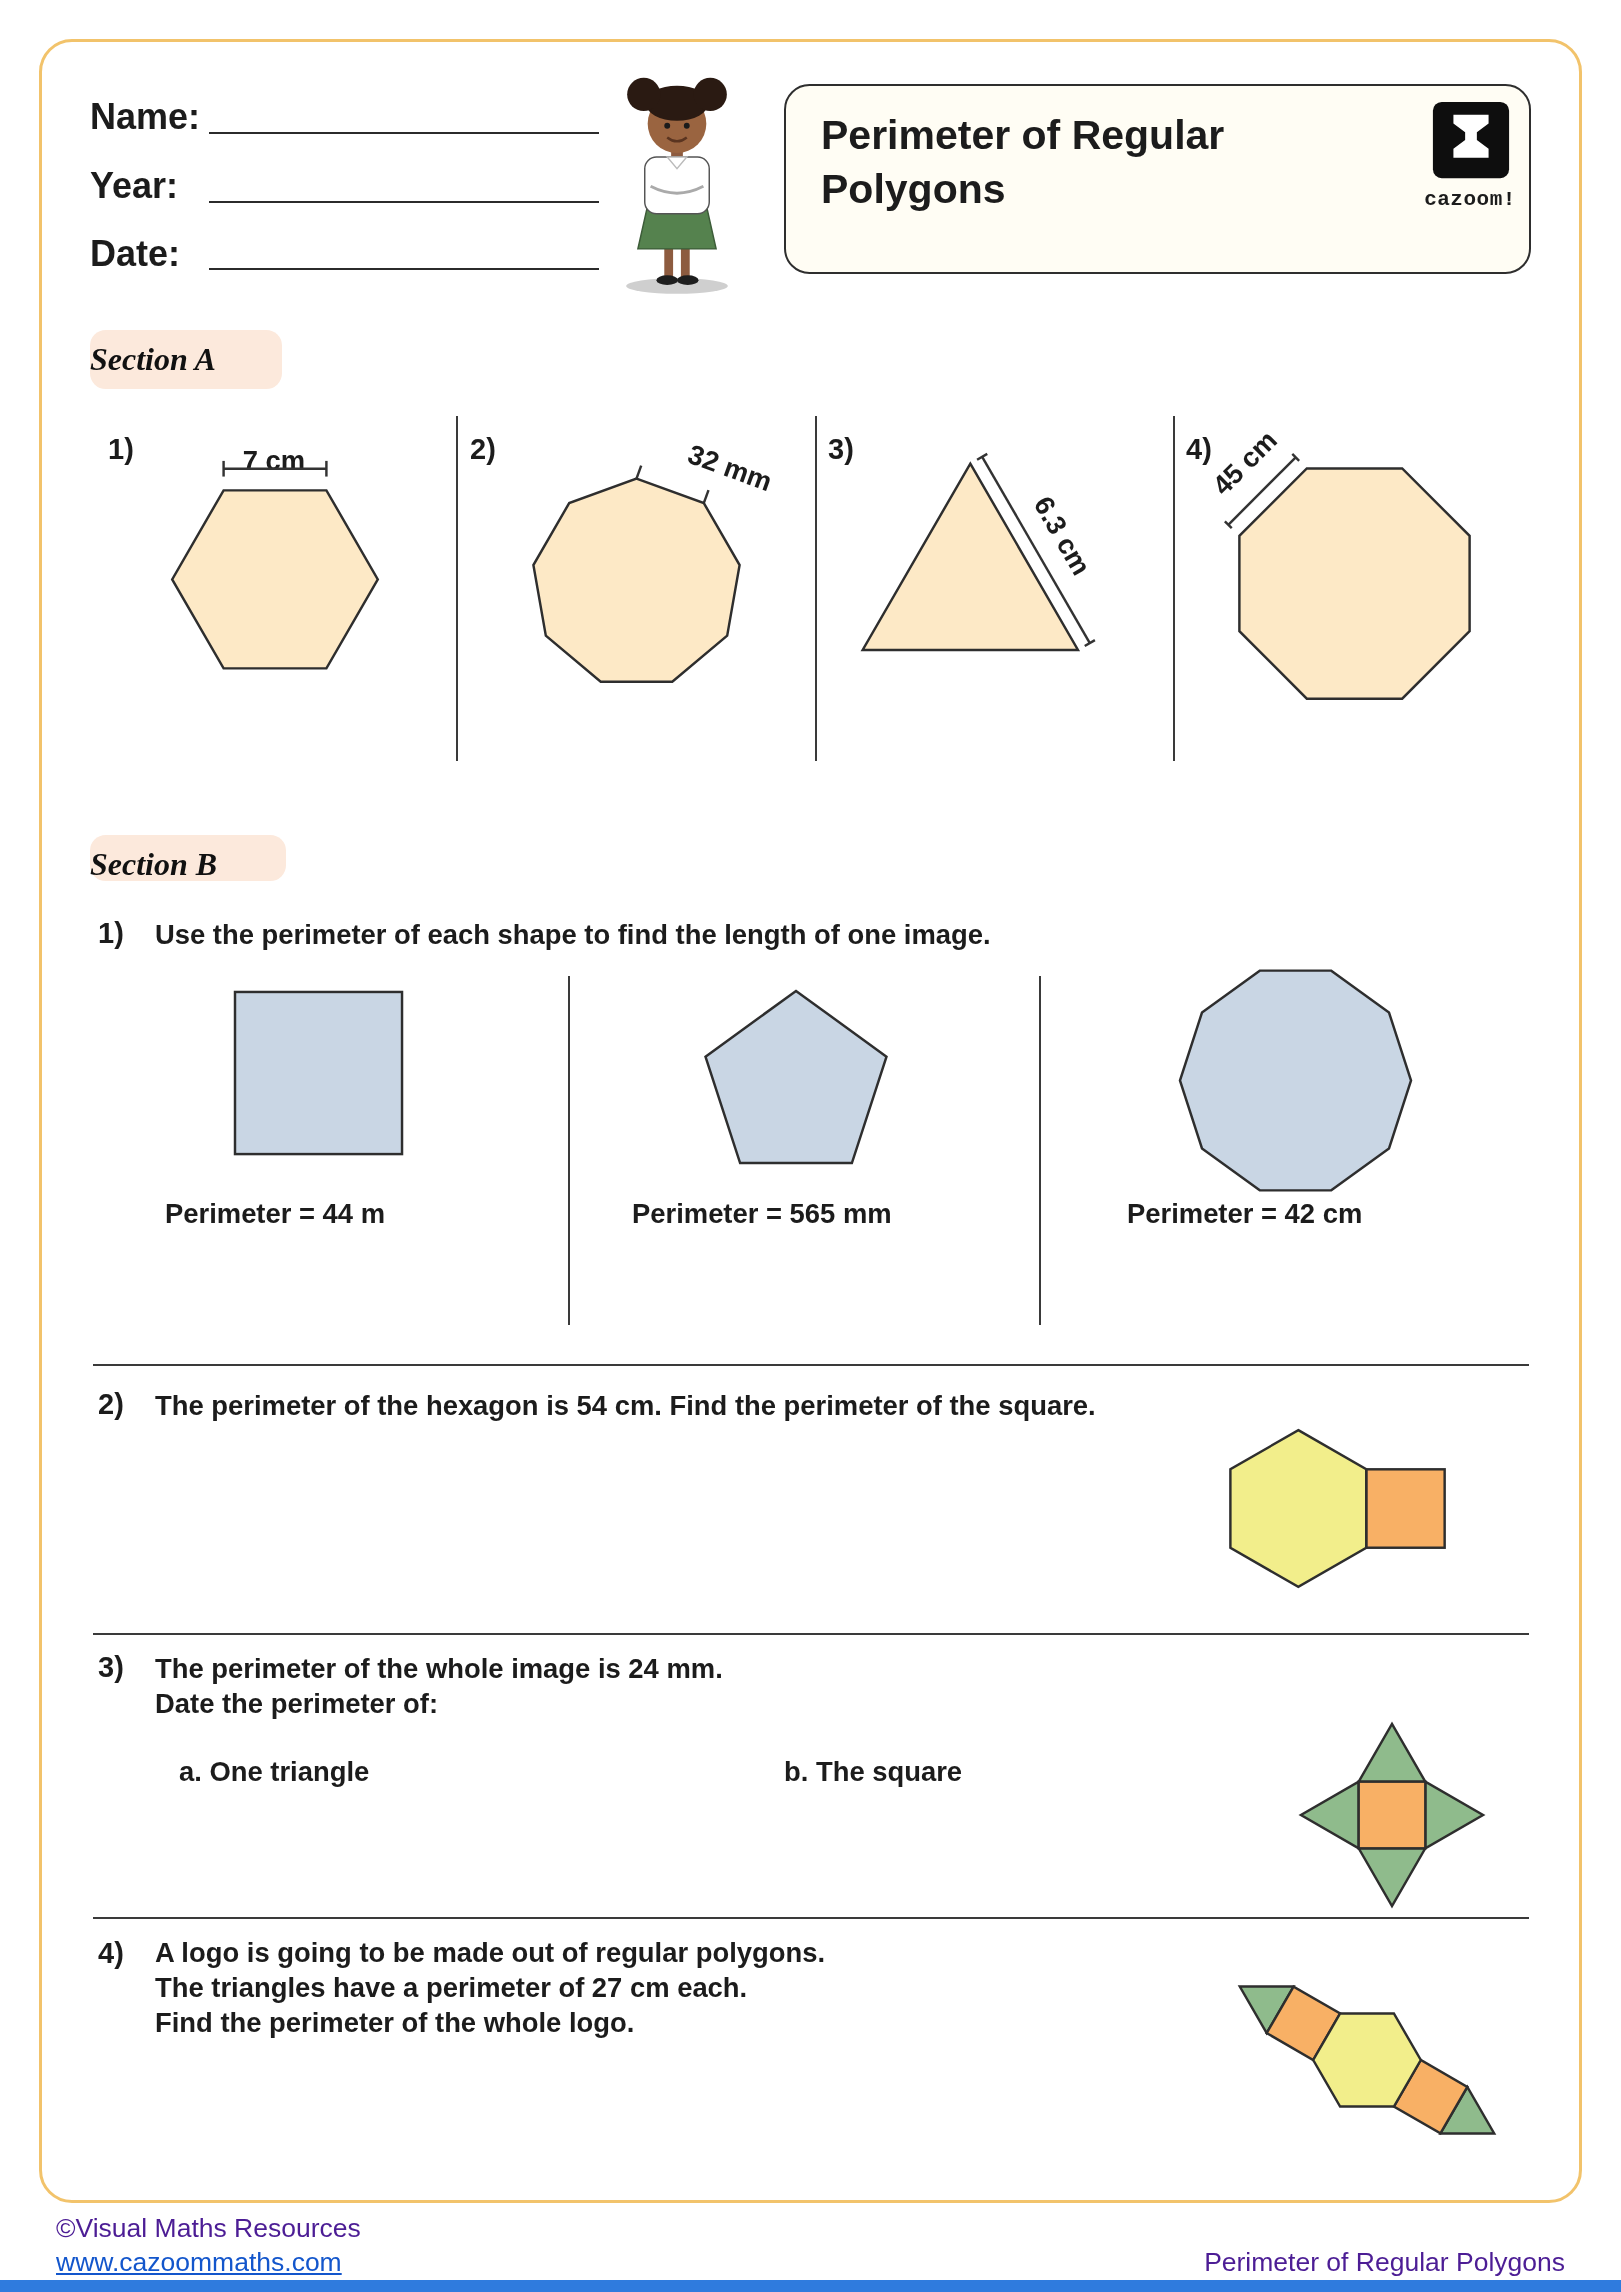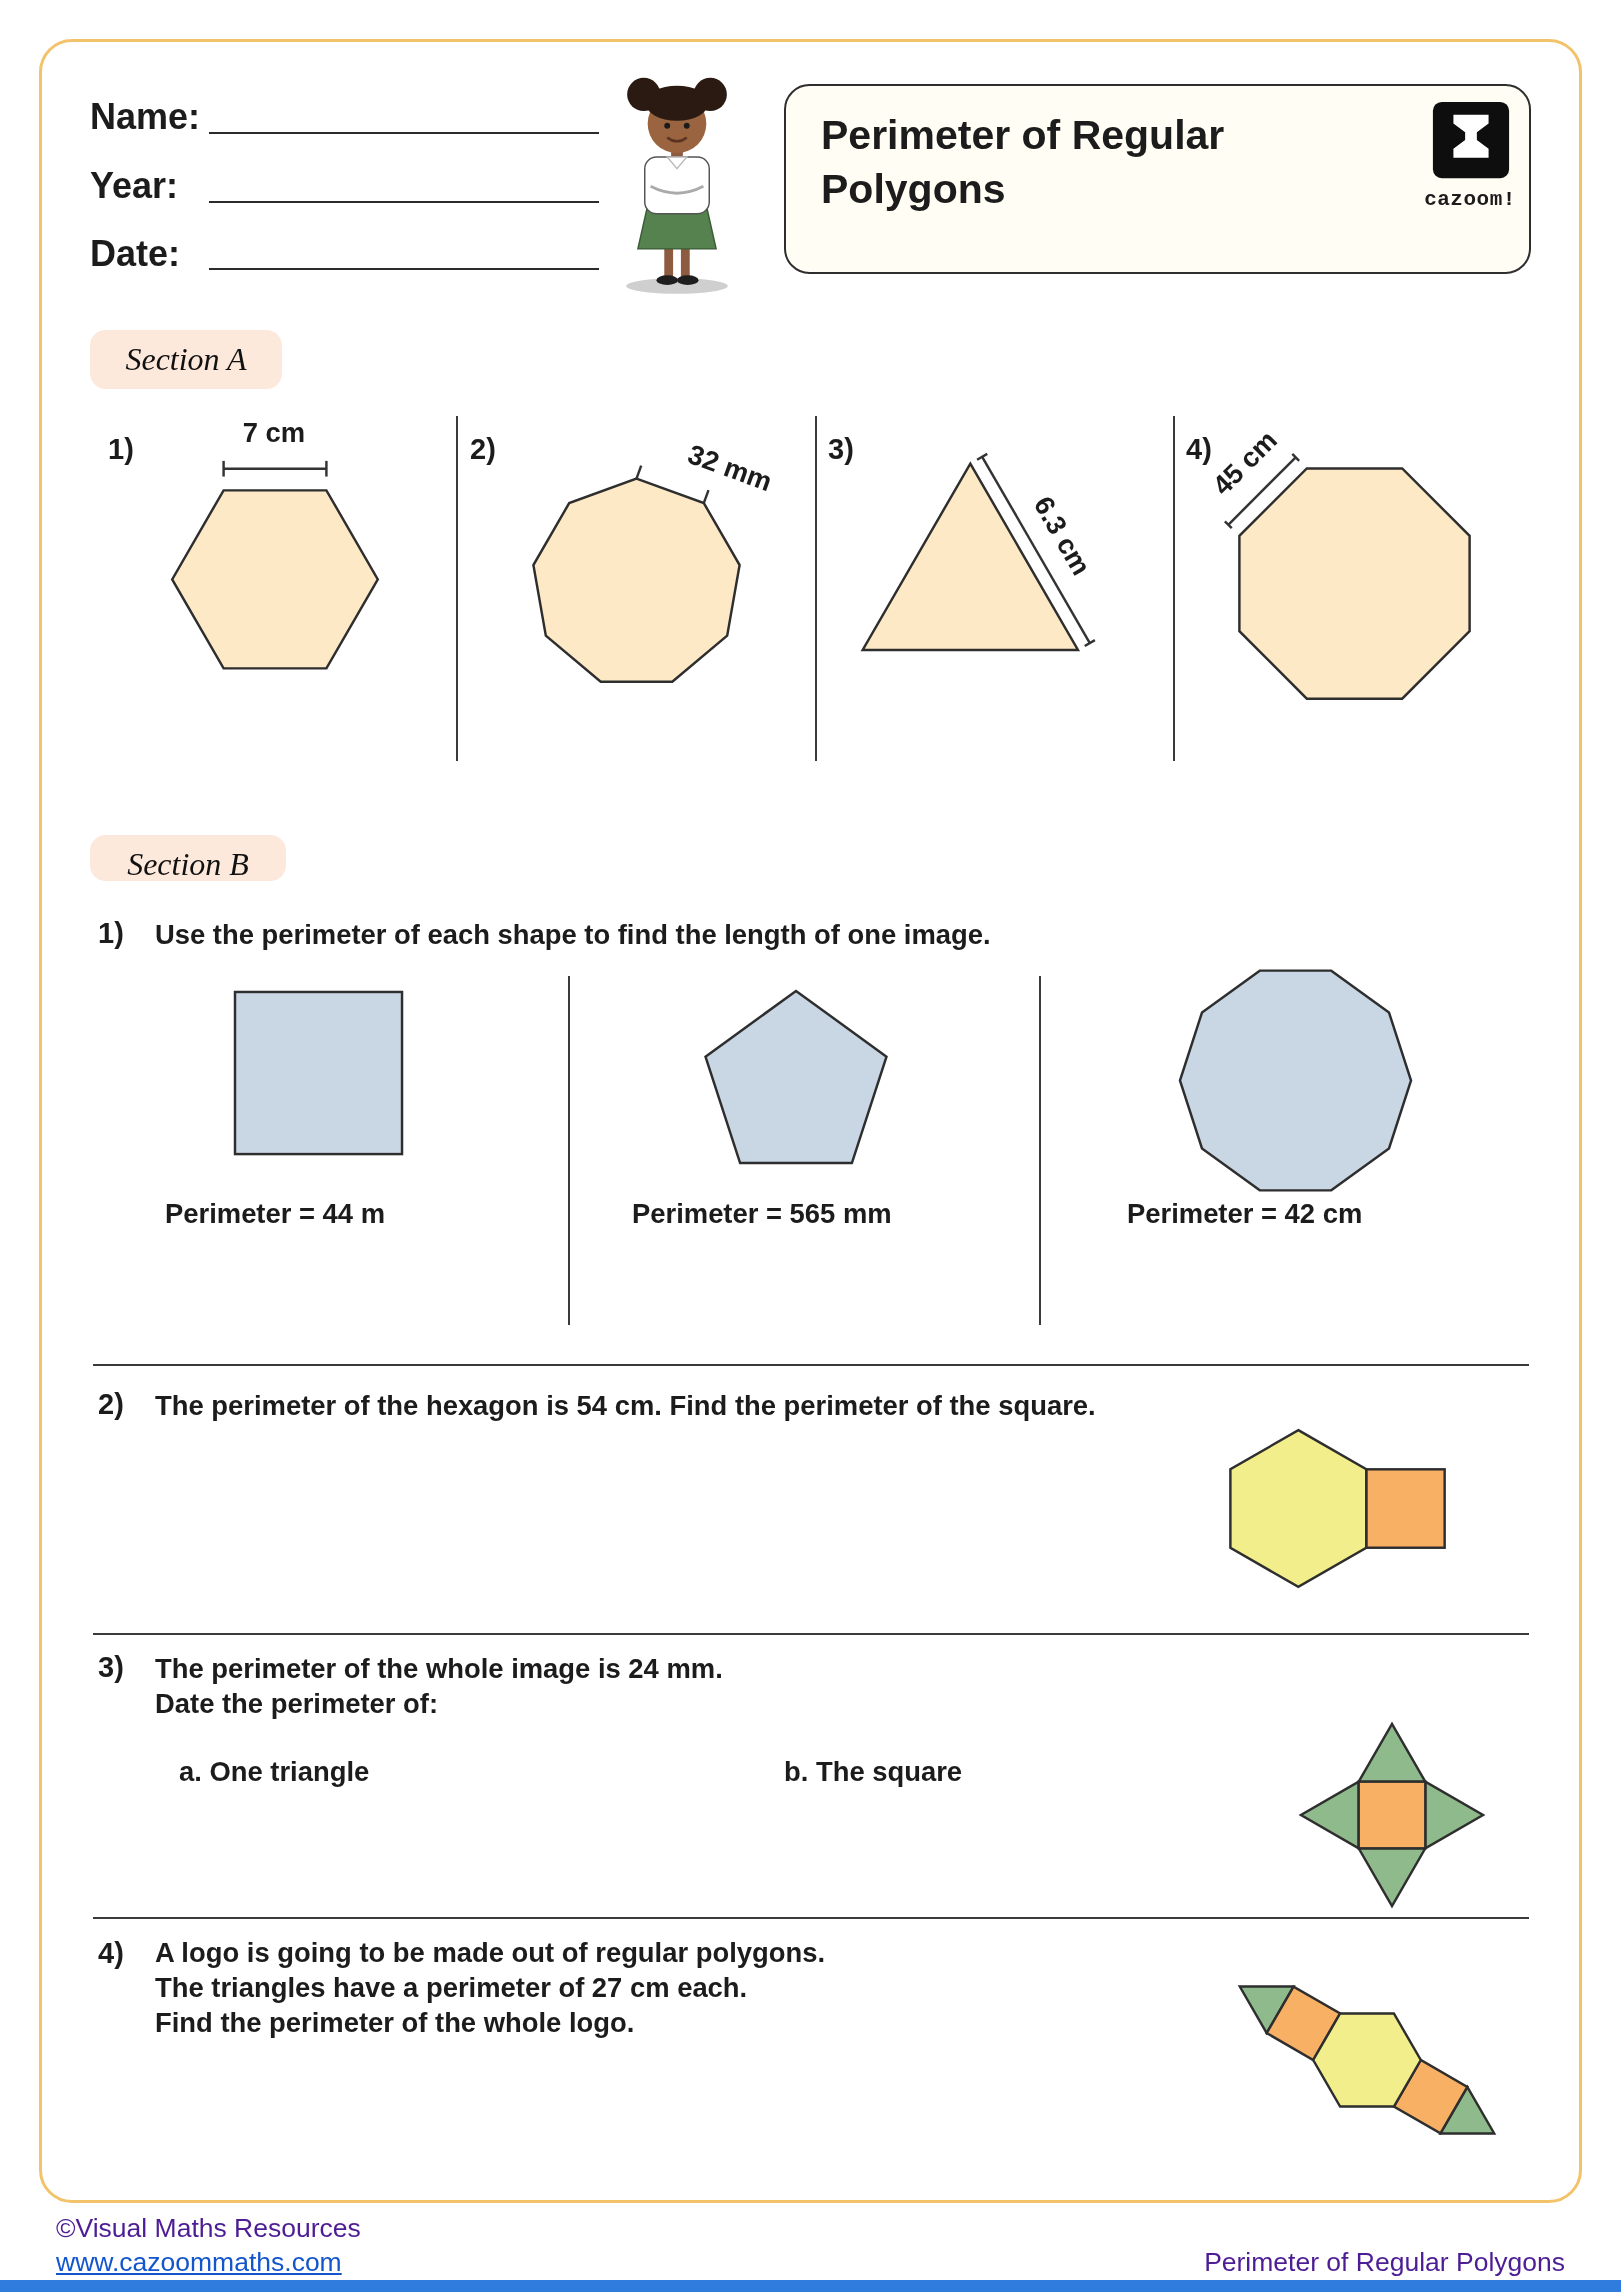--- a/index.html
+++ b/index.html
@@ -10,22 +10,22 @@
   .frame{position:absolute;left:39px;top:39px;width:1543px;height:2164px;
          border:3.9px solid var(--page-border,#F2C36B);border-radius:33px}
   .hlabel{position:absolute;font-size:36px;font-weight:700}
   .hline{position:absolute;height:0;border-bottom:2.9px solid #2b2b2b}
   .titlebox{position:absolute;left:784px;top:84px;width:747px;height:190px;
             border:2.9px solid #2e2e2e;border-radius:25.5px;background:#FFFDF4}
   .title{position:absolute;left:35px;top:21.6px;width:578px;font-size:41px;font-weight:700;line-height:1.33}
   .brand{position:absolute;left:627px;top:102px;width:114px;text-align:center;
          font-family:Liberation Mono, monospace;font-weight:700;font-size:21px;letter-spacing:0.5px}
   .pill{position:absolute;background:var(--section-pill,#FCE9DC);border-radius:15.7px;
-        font-family:"Liberation Serif",serif;font-style:italic;font-weight:400;font-size:32px;
-        text-align:center;color:#111}
+        font-family:"Liberation Serif",serif;font-style:italic;font-weight:700;font-size:32px;
+        text-align:left;color:#111}
   .instruction{position:absolute;font-family:"Liberation Serif",serif;font-style:italic;font-size:31px;color:#111}
   .qnum{position:absolute;font-size:29px;font-weight:700}
   .qtext{position:absolute;font-size:27.4px;font-weight:700;white-space:nowrap}
   .dim{position:absolute;font-size:27.4px;font-weight:700;text-align:center;white-space:nowrap}
   .plabel{position:absolute;font-size:27.4px;font-weight:700;text-align:left;white-space:nowrap}
   .vline{position:absolute;width:0;border-left:2px solid #3a3a3a}
   .hrule{position:absolute;height:0;border-top:2px solid #3a3a3a}
   .foot{position:absolute;font-size:26.5px;color:#4c1d95}
   .weblink{color:var(--link-blue,#1356CC);text-decoration:underline;cursor:pointer}
   .bottombar{position:absolute;left:0;top:2280px;width:1621px;height:12.7px;background:var(--bottom-bar,#2F7BDE)}
@@ -79,21 +79,21 @@
     <div class="brand">cazoom!</div>
   </div>
 
   <div class="pill" style="left:90px;top:330px;width:192px;height:59px;line-height:59px">Section A</div>
 
   <div class="vline" style="left:456px;top:416px;height:345px"></div>
   <div class="vline" style="left:815px;top:416px;height:345px"></div>
   <div class="vline" style="left:1173px;top:416px;height:345px"></div>
 
   <div class="qnum" style="left:108px;top:433px">1)</div>
-  <div class="dim" style="left:225px;top:417px;width:98px">7 cm</div>
+  <div class="dim" style="left:225px;top:445px;width:98px">7 cm</div>
   <svg class="abs" style="left:165px;top:456px" width="220" height="235" viewBox="0 0 224 240">
     <line class="ln" x1="59.5" y1="13" x2="164.5" y2="13"></line>
     <line class="ln" x1="59.5" y1="5" x2="59.5" y2="21"></line>
     <line class="ln" x1="164.5" y1="5" x2="164.5" y2="21"></line>
     <polygon class="f-cream" points="217,126 164.5,216.9 59.5,216.9 7,126 59.5,35.1 164.5,35.1"></polygon>
   </svg>
 
   <div class="qnum" style="left:470px;top:433px">2)</div>
   <div class="dim" style="left:680px;top:433px;width:118px;transform:rotate(20deg);transform-origin:left top">32 mm</div>
   <svg class="abs" style="left:524px;top:446px" width="225" height="255" viewBox="0 0 230 260">

